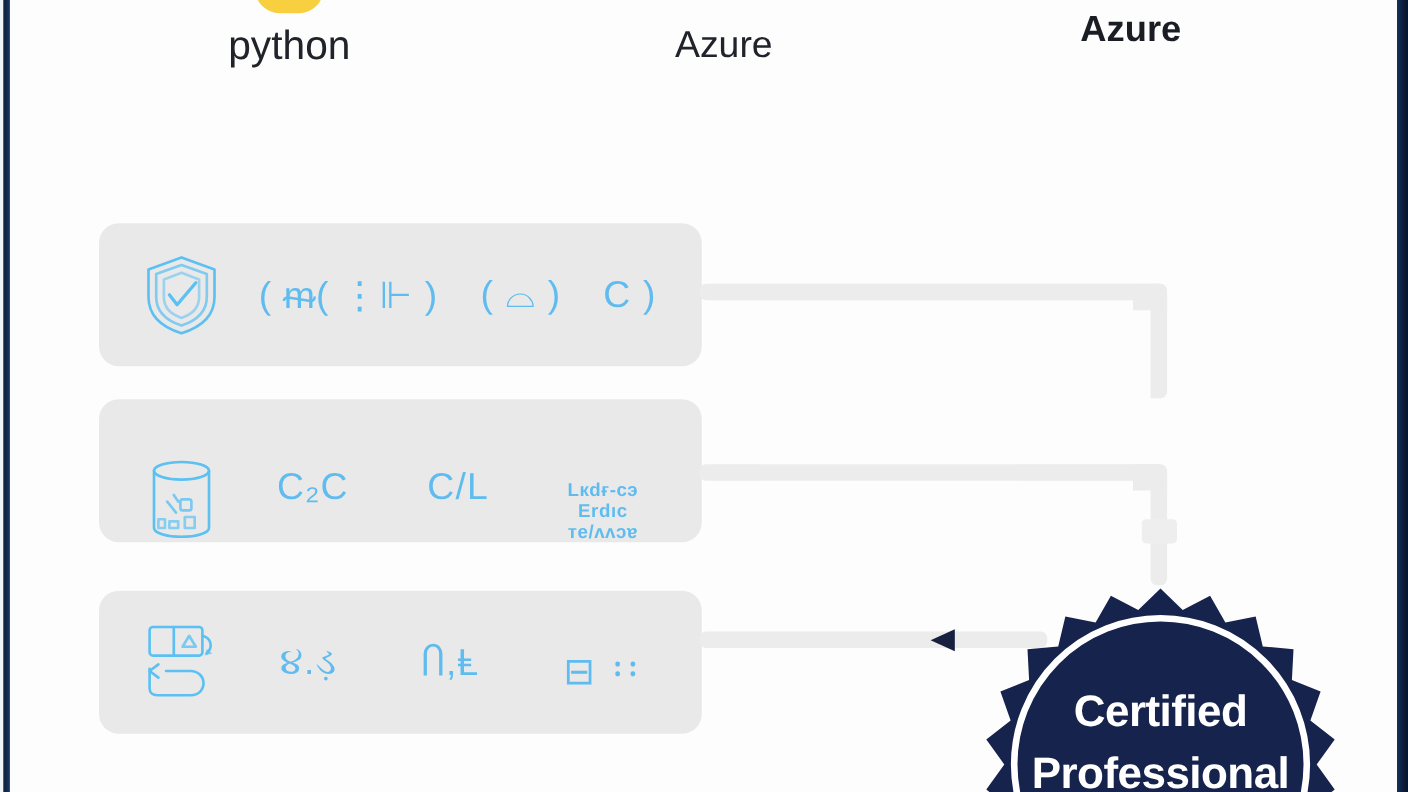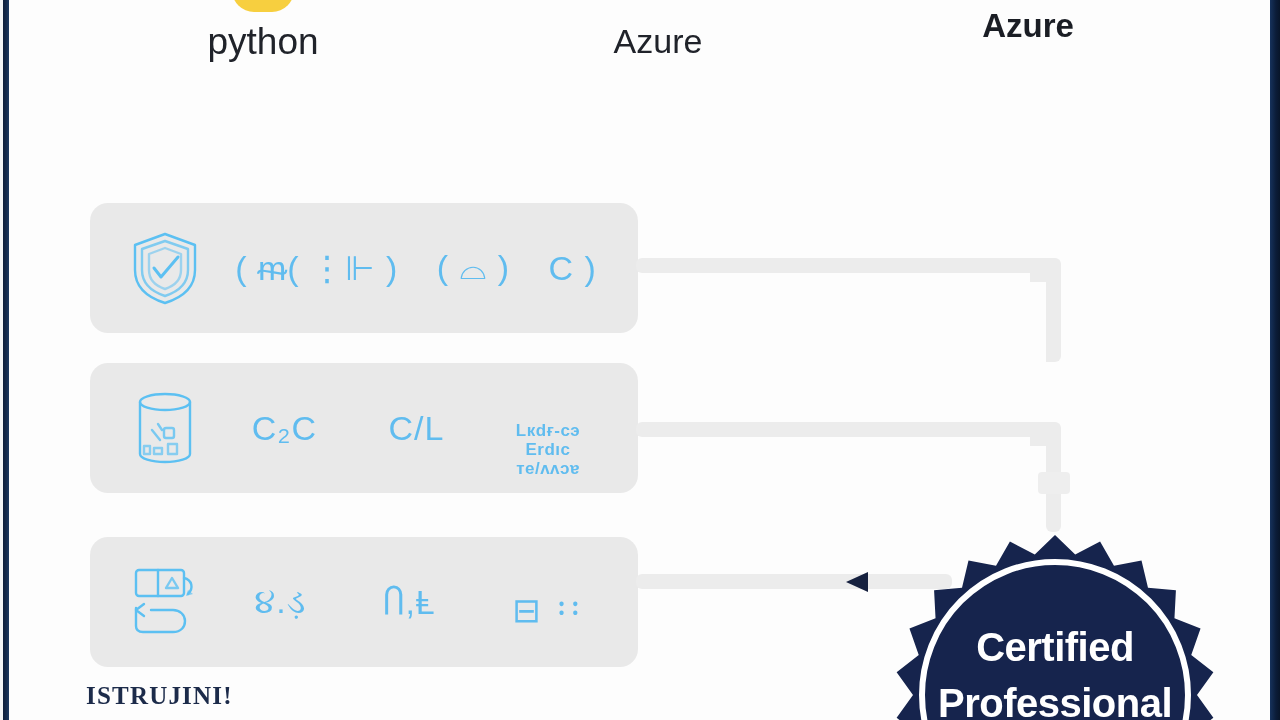--- a/index.html
+++ b/index.html
@@ -138,21 +138,21 @@
     position: absolute;
     left: 90px;
     width: 548px;
     height: 130px;
     background: #e9e9e9;
     border-radius: 18px;
     display: flex;
     align-items: center;
   }
   #ing-card-0 { top: 203px; }
-  #ing-card-1 { top: 363px; }
+  #ing-card-1 { top: 363px; align-items: flex-end; }
   #ing-card-2 { top: 537px; }
 
   .card-icon {
     width: 78px;
     height: 78px;
     margin-left: 36px;
     margin-right: 12px;
     flex: 0 0 auto;
     display: flex;
     align-items: center;
@@ -270,21 +270,20 @@
       <div class="az2-mark">
         
         
       </div>
       <div class="logo-caption">Azure</div>
     </div>
 
   </div>
 
 
-  <div class="section-heading" id="heading-instructions">ISTRUJINI!</div>
 
   <div class="ing-card" id="ing-card-0">
     <div class="card-icon">
       <svg width="72" height="76" viewBox="0 0 72 76" fill="none" stroke="#5cc0f2" stroke-width="2.4" stroke-linejoin="round" stroke-linecap="round">
         <path d="M36 4 L66 15 V40 C66 58 52 68 36 73 C20 68 6 58 6 40 V15 Z"></path>
         <path d="M36 11 L59 19 V40 C59 54 48 62 36 66 C24 62 13 54 13 40 V19 Z" opacity=".75"></path>
         <path d="M36 18 L52 24 V40 C52 50 45 56 36 59 C27 56 20 50 20 40 V24 Z" opacity=".55"></path>
         <path d="M25 38 L32 47 L49 27" stroke-width="3"></path>
       </svg>
     </div>

